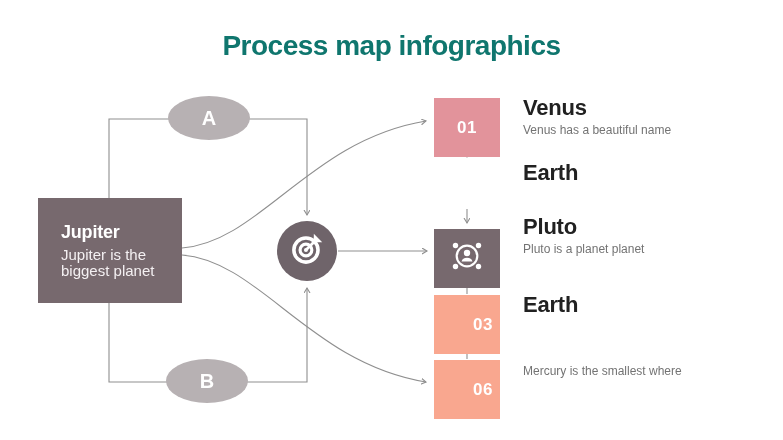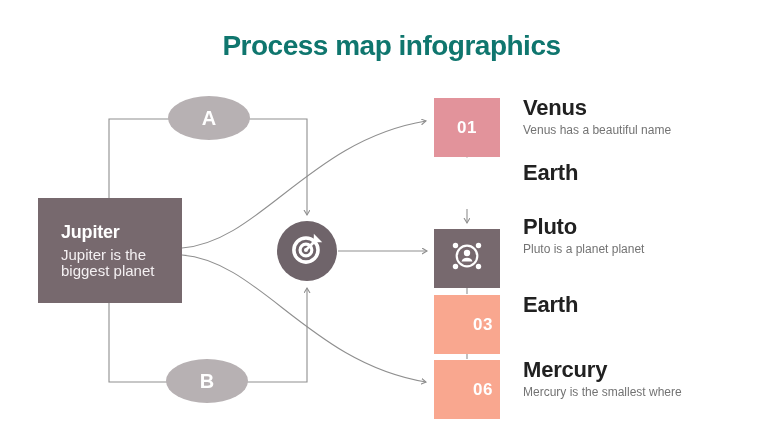--- a/index.html
+++ b/index.html
@@ -136,17 +136,16 @@
     <div class="step-title">Earth</div>
   </div>
   <div class="step-text" style="top:216px">
     <div class="step-title">Pluto</div>
     <div class="step-desc">Pluto is a planet planet</div>
   </div>
   <div class="step-text" style="top:294px">
     <div class="step-title">Earth</div>
   </div>
   <div class="step-text" style="top:359px">
-    <div class="step-title">Mercury</div>
     <div class="step-desc">Mercury is the smallest where</div>
   </div>
 
 </div>
 
 </body></html>

